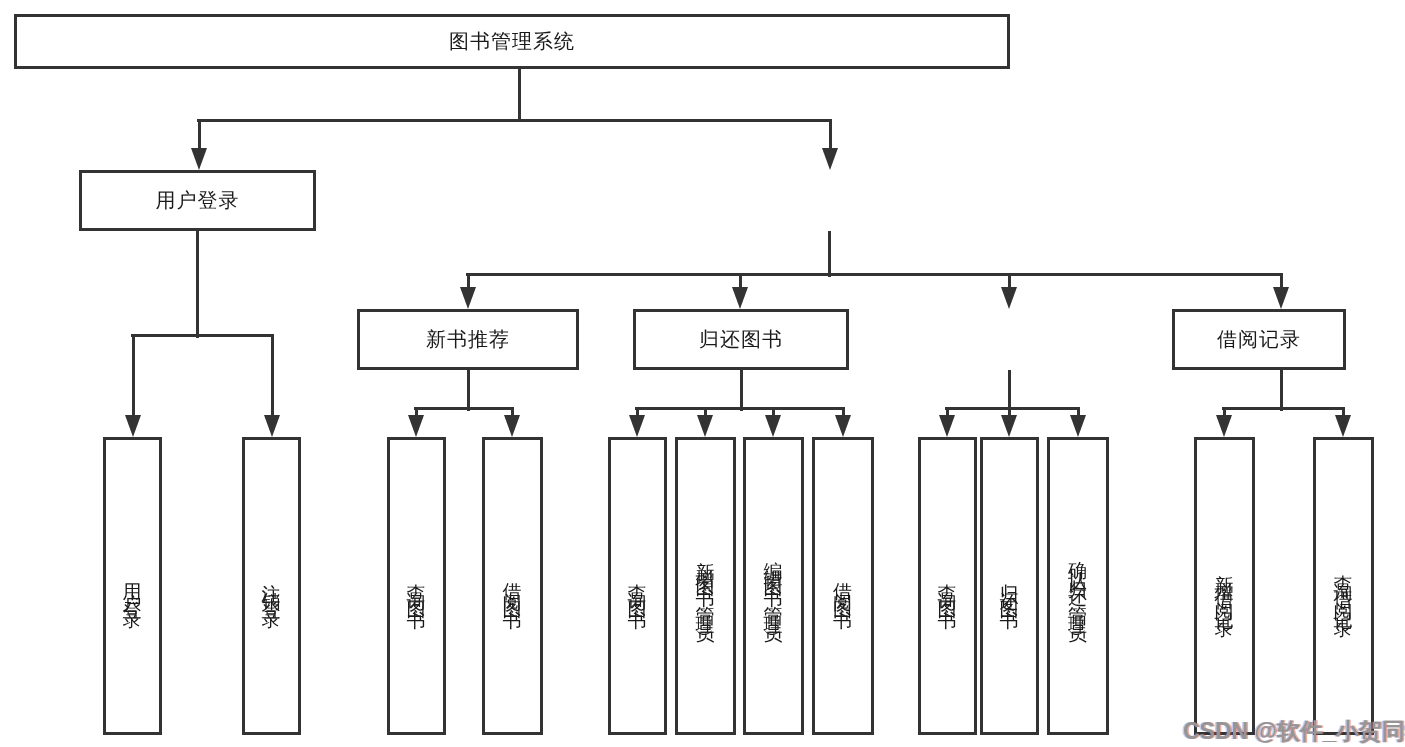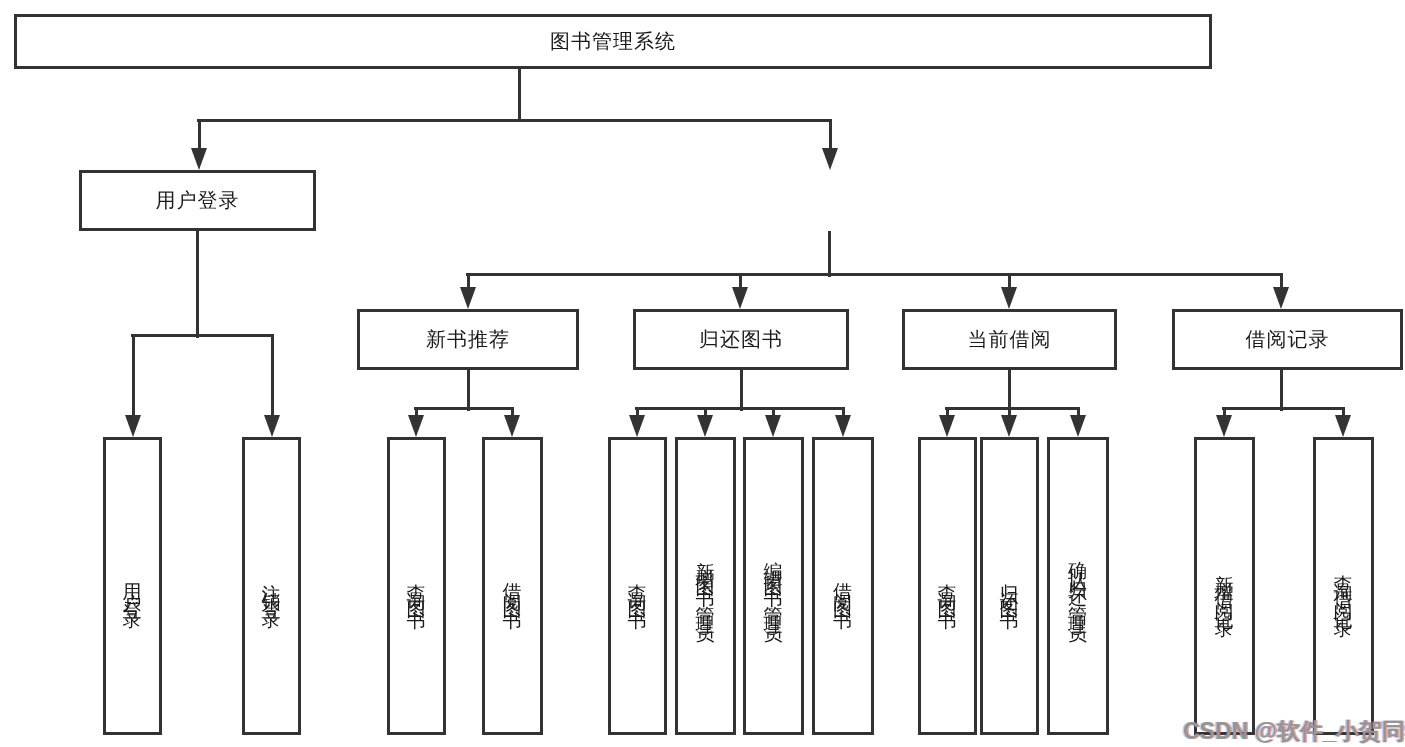--- a/index.html
+++ b/index.html
@@ -57,38 +57,35 @@
     color: #959595;
     text-shadow: 1.5px 0 0 rgba(205, 75, 50, 0.45), -1.5px 0 0 rgba(70, 90, 205, 0.30);
     white-space: nowrap;
   }
 </style>
 </head>
 <body>
 
 <div id="stage">
 
-  <div class="box" style="left:14px; top:14px; width:1198px; height:55px;">
+  <div class="box" style="left:14px; top:14px; width:996px; height:55px;">
     <span>图书管理系统</span>
   </div>
 
   <div class="box" style="left:79px; top:170px; width:237px; height:61px;">
     <span>用户登录</span>
   </div>
 
   <div class="box" style="left:357px; top:309px; width:222px; height:61px;">
     <span>新书推荐</span>
   </div>
   <div class="box" style="left:633px; top:309px; width:216px; height:61px;">
     <span>归还图书</span>
   </div>
-  <div class="box" style="left:902px; top:309px; width:215px; height:61px;">
-    <span>当前借阅</span>
-  </div>
-  <div class="box" style="left:1172px; top:309px; width:231px; height:61px;">
+  <div class="box" style="left:1172px; top:309px; width:174px; height:61px;">
     <span>借阅记录</span>
   </div>
 
   <div class="box leaf" style="left:103px; top:437px; width:59px; height:298px;">
     <span class="vtext">用户登录</span>
   </div>
   <div class="box leaf" style="left:242px; top:437px; width:59px; height:298px;">
     <span class="vtext">注销登录</span>
   </div>
   <div class="box leaf" style="left:387px; top:437px; width:59px; height:298px;">

